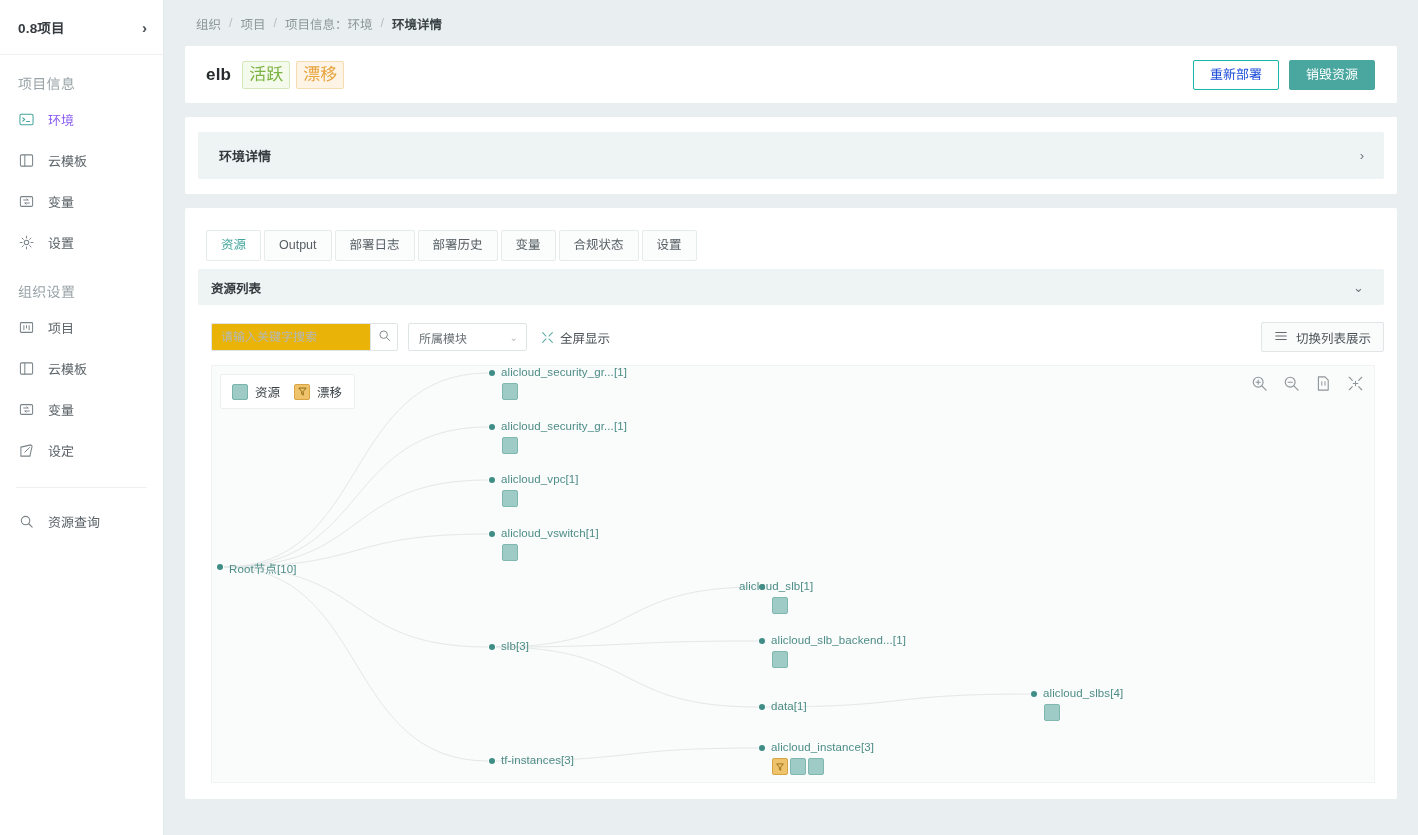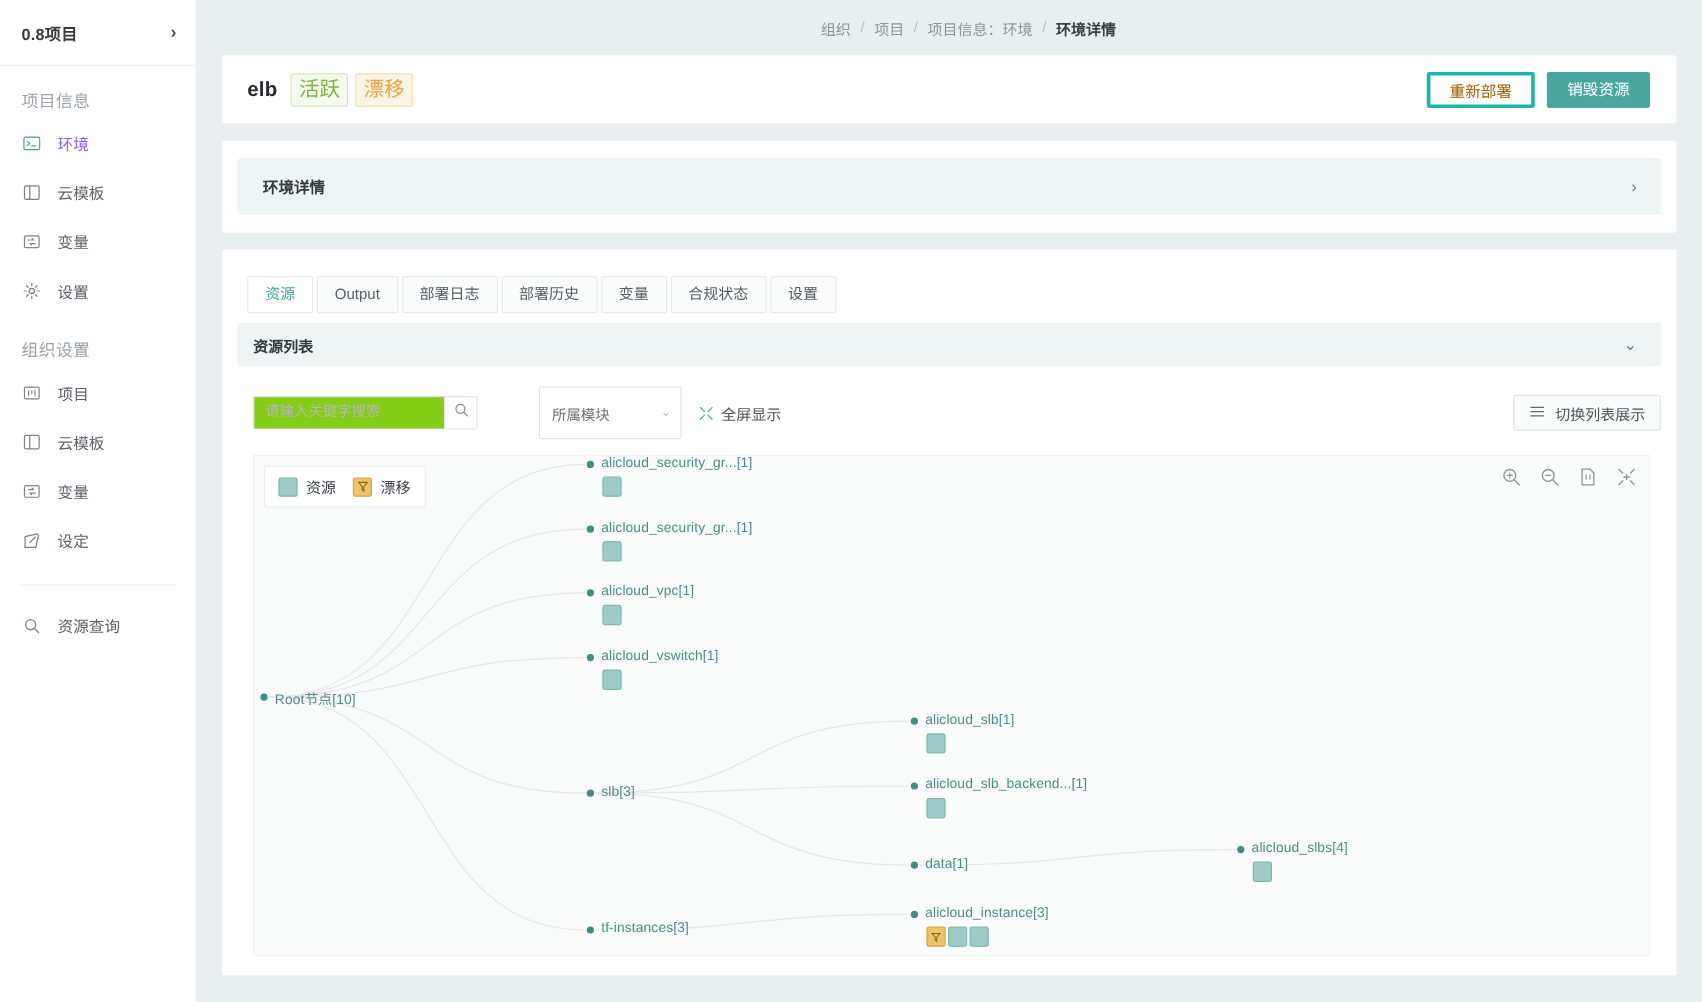--- a/index.html
+++ b/index.html
@@ -39,21 +39,21 @@
   .sb-item.active { color: #8b5cf6; }
   .sb-ico { width: 16px; height: 16px; display: inline-flex; align-items: center; justify-content: center; color: #7a8388; flex: 0 0 16px; }
   .sb-item.active .sb-ico { color: #43a59d; }
   .sb-ico svg { display: block; }
   .sb-div { height: 1px; background: #eef1f2; margin: 16px 16px 0 16px; }
 
   
   .main { flex: 1; height: 835px; overflow: hidden; background: #e9eff0; position: relative; }
   .crumb {
     height: 46px; display: flex; align-items: center; gap: 8px;
-    padding: 0 0 0 32px; font-size: 12.5px; color: #8d979b; justify-content: center;
+    padding: 0 0 0 32px; font-size: 12.5px; color: #8d979b;
   }
   .crumb .sep { color: #b6bfc2; }
   .crumb .last { color: #3b4246; font-weight: 700; }
   .crumb .lnk { cursor: pointer; }
 
   .card {
     background: #ffffff; margin: 0 21px 0 21px;
     border-radius: 2px;
   }
   .card.title-card { height: 57px; display: flex; align-items: center; padding: 0 22px 0 21px; }
@@ -63,21 +63,21 @@
     padding: 4px 6px 5px 6px; border-radius: 2px; margin-right: 6px;
   }
   .badge.ok { color: #7cb342; background: #f4faec; border: 1px solid #d5e8b9; }
   .badge.drift { color: #e8a33d; background: #fdf4e5; border: 1px solid #f6dcb2; }
   .title-actions { margin-left: auto; display: flex; gap: 10px; align-items: center; }
   .btn {
     font-size: 13px; padding: 0 16px; height: 30px; line-height: 28px;
     border-radius: 2px; cursor: pointer; white-space: nowrap;
     font-family: inherit;
   }
-  .btn.ghost { background: #fff; border: 3px solid #14b8a6; color: #a16207; }
+  .btn.ghost { background: #fff; border: 1px solid #14b8a6; color: #1d4ed8; }
   .btn.primary { background: #4aa79f; border: 1px solid #4aa79f; color: #ffffff; }
 
   .gap { height: 14px; }
   .gap-sm { height: 14px; }
 
   .card.acc-card { padding: 15px 13px 15px 13px; }
   .accordion {
     background: #eef3f4; height: 47px; display: flex; align-items: center;
     padding: 0 20px 0 21px; border-radius: 2px; cursor: pointer;
   }
@@ -101,32 +101,32 @@
   .sub-accordion .acc-title { font-size: 12.5px; }
 
   .toolbar {
     display: flex; align-items: center; gap: 10px;
     padding: 17px 0 13px 13px;
   }
   .search-wrap { display: flex; height: 28px; }
   .search-input {
     width: 159px; height: 28px; border: 1px solid #dfe4e6; border-right: none;
     padding: 0 9px; font-size: 12px; color: #4c5458; outline: none;
-    font-family: Liberation Mono, monospace; background: #84cc16; border-radius: 2px 0 0 2px;
+    font-family: Liberation Serif, serif; background: #eab308; border-radius: 2px 0 0 2px;
   }
   .search-input::placeholder { color: #b2babd; }
   .search-btn {
     width: 28px; height: 28px; border: 1px solid #dfe4e6; background: #fff;
     display: flex; align-items: center; justify-content: center; cursor: pointer;
     color: #7d868a; border-radius: 0 2px 2px 0;
   }
   .select {
-    width: 119px; height: 44px; border: 1px solid #dfe4e6; background: #fff;
+    width: 119px; height: 28px; border: 1px solid #dfe4e6; background: #fff;
     display: flex; align-items: center; padding: 0 8px 0 10px;
-    font-size: 12px; color: #6a7276; cursor: pointer; border-radius: 2px; margin-left: 41px;
+    font-size: 12px; color: #6a7276; cursor: pointer; border-radius: 2px;
   }
   .select .cv { margin-left: auto; color: #b4bcbf; font-size: 10px; }
   .fullscreen { display: flex; align-items: center; gap: 6px; font-size: 12.5px; color: #4c5458; cursor: pointer; margin-left: 4px; justify-content: center; }
   .fs-ico { color: #5aa9a1; display: inline-flex; }
   .toolbar-right { margin-left: auto; }
   .list-toggle {
     display: flex; align-items: center; gap: 8px;
     height: 30px; padding: 0 12px; border: 1px solid #e0e5e7; background: #fafbfb;
     font-size: 12.5px; color: #4c5458; cursor: pointer; border-radius: 2px;
   }
@@ -454,21 +454,21 @@
             <div class="gdot" style="left: 277px; top: 165px;"></div>
             <div class="glabel" style="left: 289px; top: 161px;">alicloud_vswitch[1]</div>
             <div class="gboxes" style="left: 290px; top: 178px;">
               <div class="gbox"></div>
             </div>
             <div class="gdot" style="left: 277px; top: 278px;"></div>
             <div class="glabel" style="left: 289px; top: 274px;">slb[3]</div>
             <div class="gdot" style="left: 277px; top: 392px;"></div>
             <div class="glabel" style="left: 289px; top: 388px;">tf-instances[3]</div>
             <div class="gdot" style="left: 547px; top: 218px;"></div>
-            <div class="glabel" style="left: 559px; top: 214px;">alicloud_slb[1]</div>
+            <div class="glabel" style="left: 527px; top: 214px;">alicloud_slb[1]</div>
             <div class="gboxes" style="left: 560px; top: 231px;">
               <div class="gbox"></div>
             </div>
             <div class="gdot" style="left: 547px; top: 272px;"></div>
             <div class="glabel" style="left: 559px; top: 268px;">alicloud_slb_backend...[1]</div>
             <div class="gboxes" style="left: 560px; top: 285px;">
               <div class="gbox"></div>
             </div>
             <div class="gdot" style="left: 547px; top: 338px;"></div>
             <div class="glabel" style="left: 559px; top: 334px;">data[1]</div>

